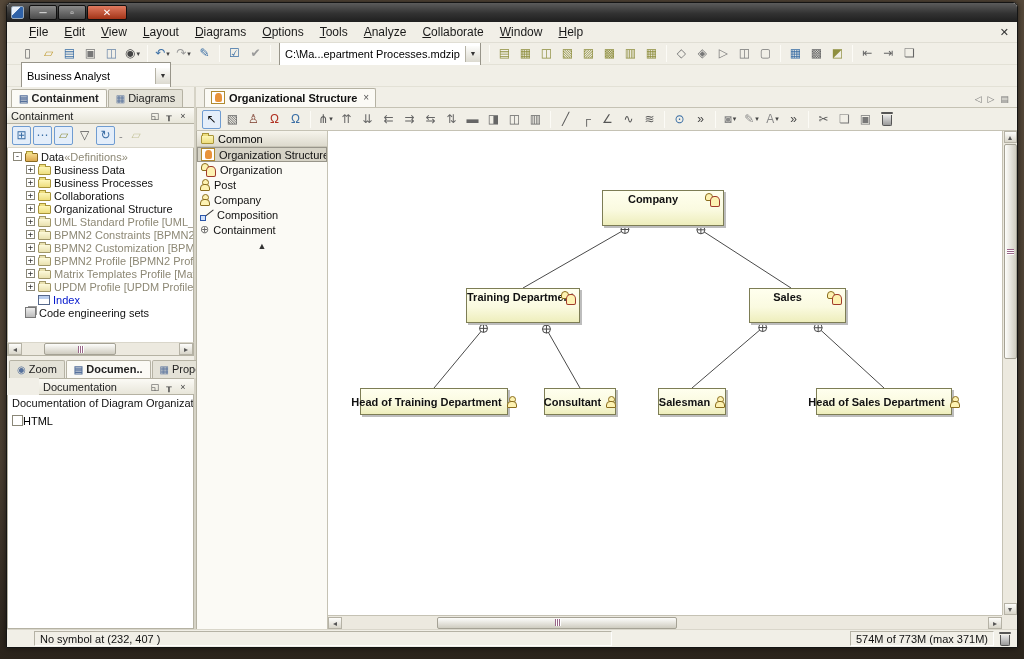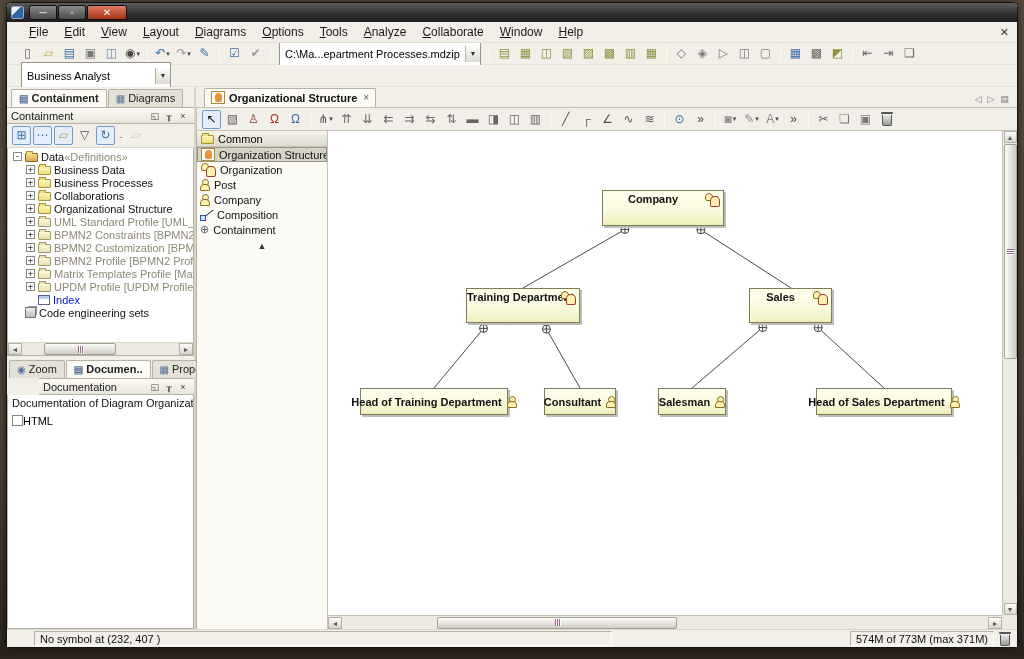--- a/index.html
+++ b/index.html
@@ -661,21 +661,21 @@
                 <line x1="490.16309648297096" y1="192.7267784703255" x2="490.16309648297096" y2="200.7267784703255" stroke="#4a4a4a"></line>
               </svg>
               <div class="node org" style="left: 274px; top: 59px; width: 122px; height: 36px;">
                 <span class="nlabel">Company</span>
                 <span class="ico-org"></span>
               </div>
               <div class="node org" style="left: 138px; top: 157px; width: 114px; height: 35px;">
                 <span class="nlabel">Training Department</span>
                 <span class="ico-org"></span>
               </div>
-              <div class="node org" style="left: 421px; top: 157px; width: 83px; height: 35px;">
+              <div class="node org" style="left: 421px; top: 157px; width: 97px; height: 35px;">
                 <span class="nlabel">Sales</span>
                 <span class="ico-org"></span>
               </div>
               <div class="node post" style="left: 32px; top: 257px; width: 148px; height: 27px;">
                 <span class="nlabel">Head of Training Department</span>
                 <span class="ico-person"></span>
               </div>
               <div class="node post" style="left: 216px; top: 257px; width: 72px; height: 27px;">
                 <span class="nlabel">Consultant</span>
                 <span class="ico-person"></span>

